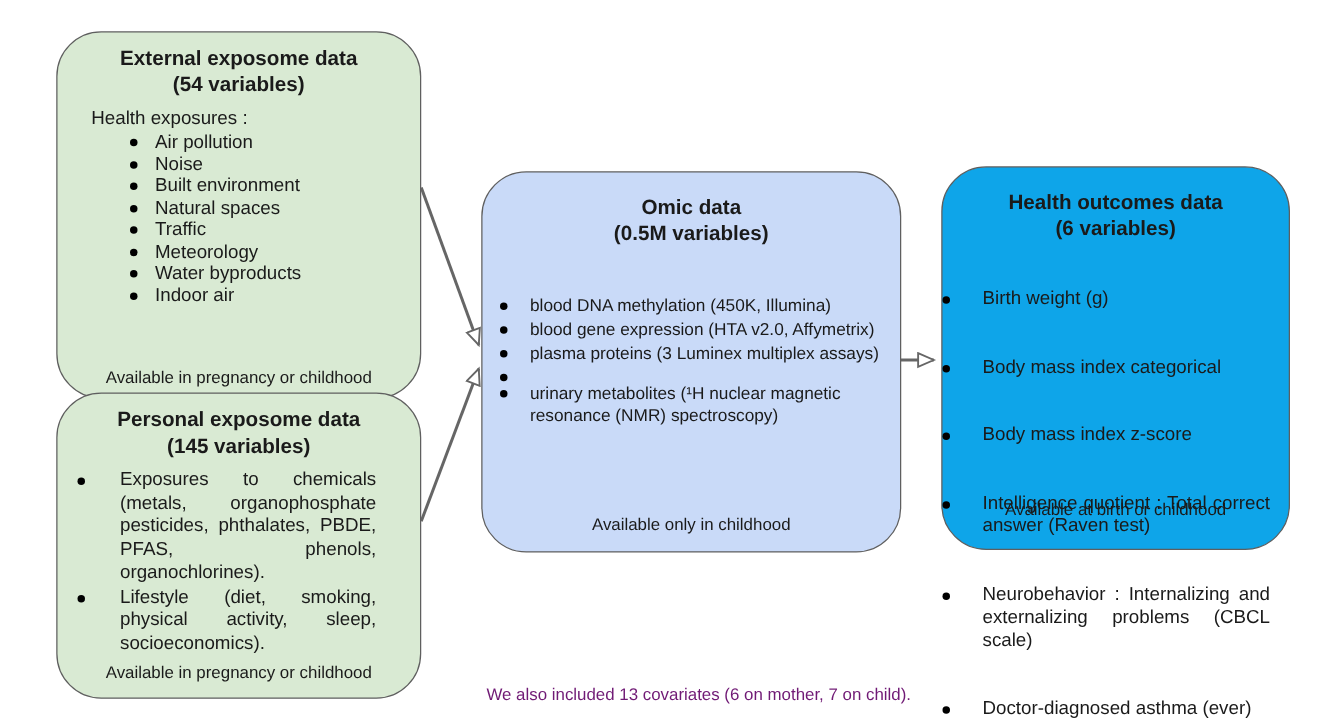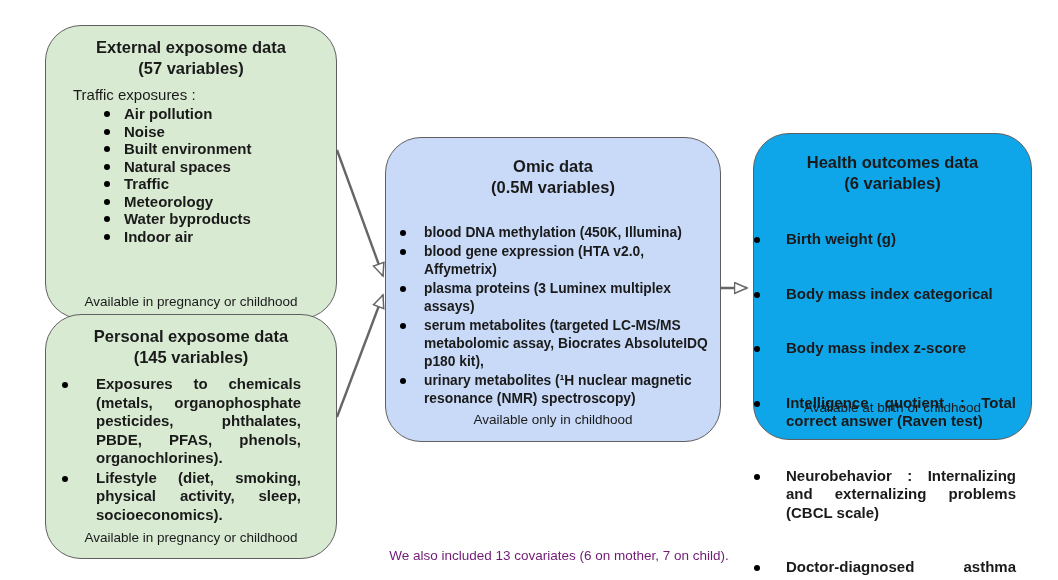--- a/index.html
+++ b/index.html
@@ -18,32 +18,32 @@
   .b4{left:753px;top:133px;width:279px;height:307px;}
 
   .title{font-weight:bold;font-size:16.5px;line-height:21px;text-align:center;}
   .b1 .title,.b2 .title{padding-top:11px;}
   .b3 .title,.b4 .title{padding-top:18px;}
 
   .intro{font-size:15px;line-height:18px;padding-left:27px;margin-top:7px;}
 
   .li{display:flex;align-items:flex-start;}
   .dot{flex:0 0 auto;width:6px;height:6px;border-radius:50%;background:#000;}
-  .t{flex:1;font-weight:bold;}
+  .t{flex:1;}
 
   .b1 .items{margin-top:1px;}
   .b1 .li{padding-left:58px;font-size:15px;line-height:17.5px;}
   .b1 .dot{margin:6px 14px 0 0;}
 
   .b2 .items{margin-top:7px;}
   .b2 .li{padding-left:16px;padding-right:35px;font-size:15px;line-height:18.5px;margin-bottom:1px;}
   .b2 .dot{margin:7px 28px 0 0;}
   .b2 .t{text-align:justify;}
 
-  .b3 .items{margin-top:26px;}
+  .b3 .items{margin-top:38px;}
   .b3 .li{padding-left:14px;padding-right:7px;font-size:13.8px;line-height:18px;margin-bottom:1px;}
   .b3 .dot{margin:6px 18px 0 0;}
 
   .b4 .items{margin-top:15px;}
   .b4 .li{padding-left:0;padding-right:15px;font-size:15px;line-height:18.5px;margin-bottom:1px;margin-top:36px;}
   .b4 .dot{margin:7px 26px 0 0;}
   .b4 .t{text-align:justify;}
 
   .footer{position:absolute;left:0;right:0;text-align:center;font-size:13.5px;}
   .b1 .footer{bottom:9px;}
@@ -65,23 +65,23 @@
       </marker>
     </defs>
     <line x1="337" y1="150" x2="383" y2="276" stroke="#666666" stroke-width="2.4" marker-end="url(#openArrow)"></line>
     <line x1="337" y1="417" x2="383" y2="295" stroke="#666666" stroke-width="2.4" marker-end="url(#openArrow)"></line>
     <line x1="698" y1="288" x2="747" y2="288" stroke="#666666" stroke-width="2.4" marker-end="url(#openArrow)"></line>
   </svg>
 
   <div class="box box-green b1">
     <div class="title">
       <div>External exposome data</div>
-      <div>(57 variables)</div>
-    </div>
-    <div class="intro">Traffic exposures :</div>
+      <div>(54 variables)</div>
+    </div>
+    <div class="intro">Health exposures :</div>
     <div class="items">
       <div class="li">
           <span class="dot"></span>
           <span class="t">Air pollution</span>
         </div>
       <div class="li">
           <span class="dot"></span>
           <span class="t">Noise</span>
         </div>
       <div class="li">
@@ -143,21 +143,20 @@
       <div class="li">
           <span class="dot"></span>
           <span class="t">blood gene expression (HTA v2.0, Affymetrix)</span>
         </div>
       <div class="li">
           <span class="dot"></span>
           <span class="t">plasma proteins (3 Luminex multiplex assays)</span>
         </div>
       <div class="li">
           <span class="dot"></span>
-          <span class="t">serum metabolites (targeted LC-MS/MS metabolomic assay, Biocrates AbsoluteIDQ p180 kit),</span>
         </div>
       <div class="li">
           <span class="dot"></span>
           <span class="t">urinary metabolites (¹H nuclear magnetic resonance (NMR) spectroscopy)</span>
         </div>
     </div>
     <div class="footer">Available only in childhood</div>
   </div>
 
   <div class="box box-pink b4">

